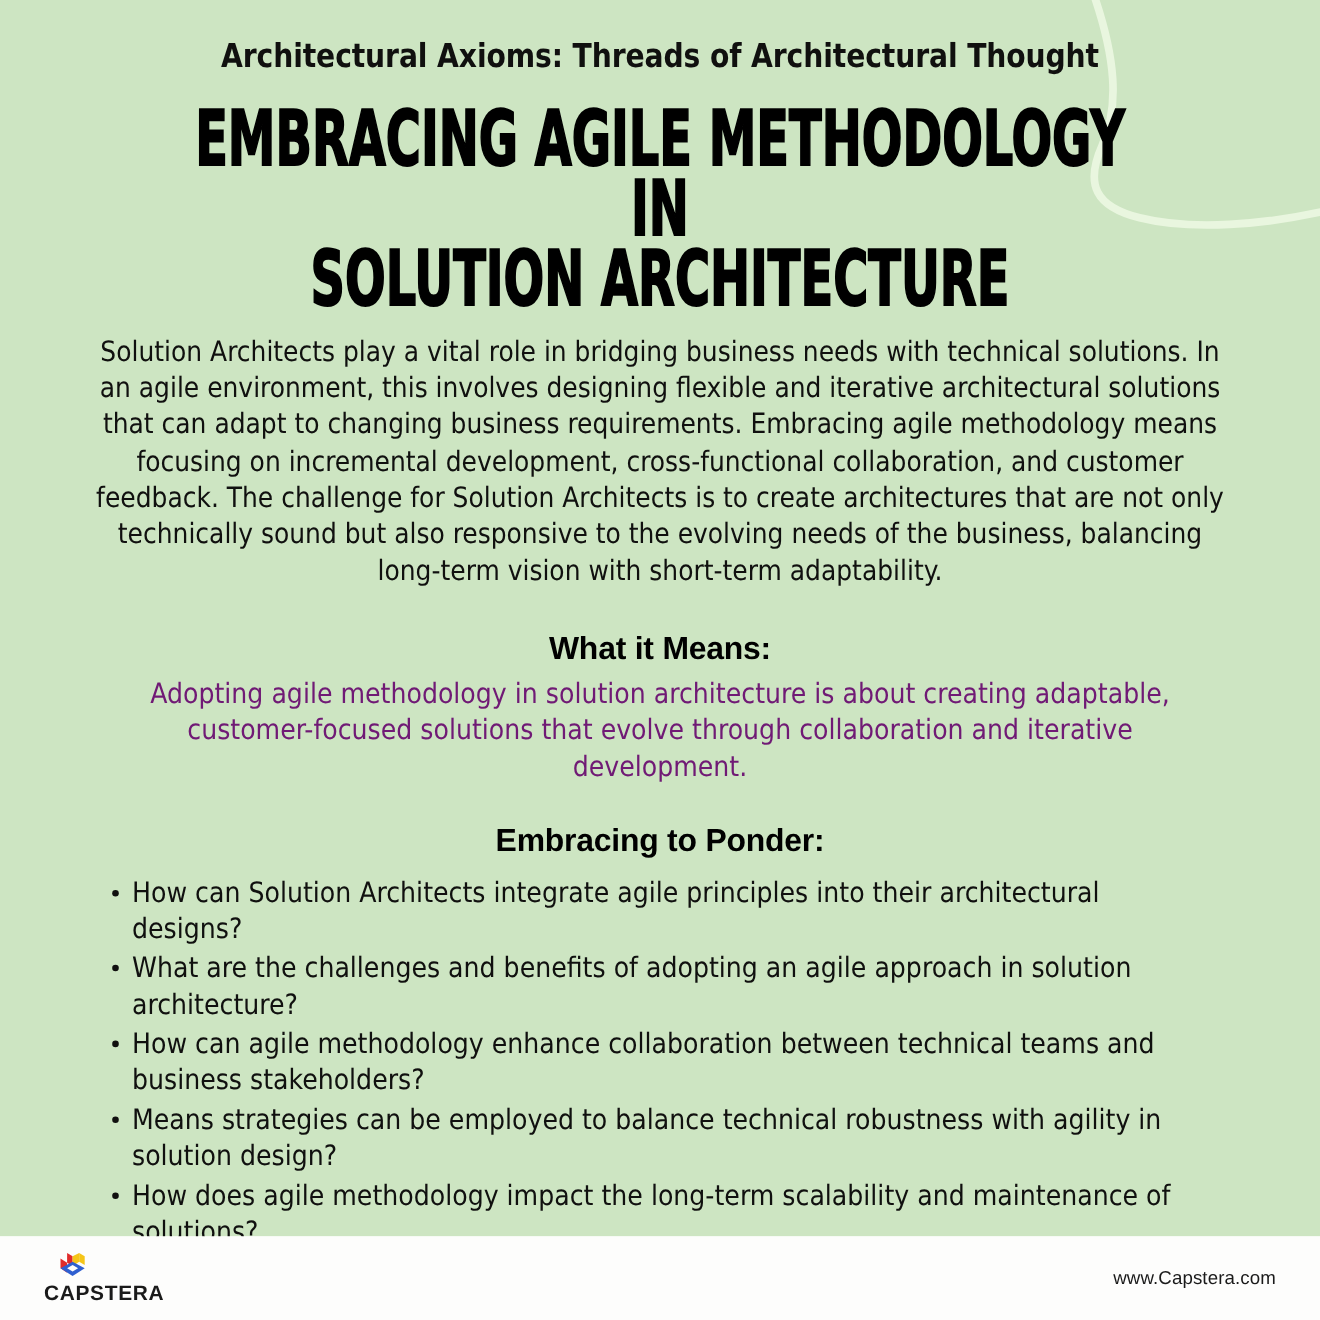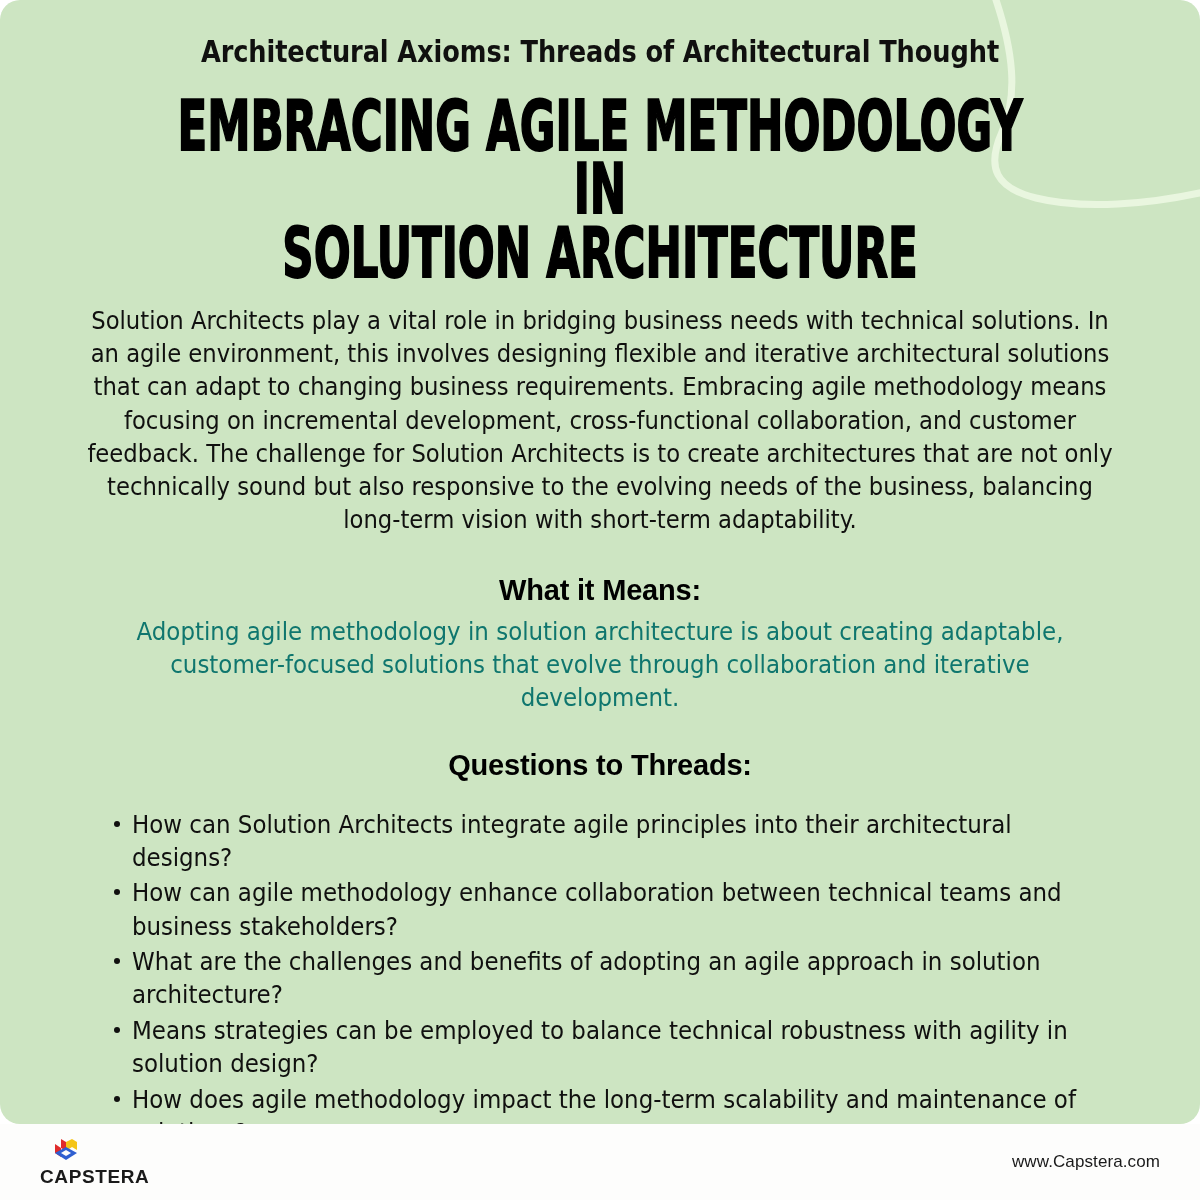--- a/index.html
+++ b/index.html
@@ -22,21 +22,20 @@
   }
 
   .green-panel {
     position: absolute;
     left: 0;
     top: 0;
     width: 1200px;
     height: 1124px;
     background: #cde5c2;
     overflow: hidden;
-    border-radius: 20px;
   }
 
   .deco-curve {
     position: absolute;
     right: 0;
     top: 0;
     width: 220px;
     height: 260px;
     pointer-events: none;
   }
@@ -104,27 +103,27 @@
   .means-head { padding-top: 38px; text-align: center; }
 
   .means-body {
     margin: 0;
     padding: 0 30px;
     padding-top: 8px;
     text-align: center;
     font-family: "Liberation Sans Narrow", "DejaVu Sans Condensed", "Liberation Sans", sans-serif;
     font-size: 25.5px;
     line-height: 1.3;
-    color: #0f766e;
+    color: #701a75;
   }
 
   .ponder-head { padding-top: 34px; }
 
   .q-list {
-    margin: 16px;
+    margin: 4px;
     padding: 0;
     padding-top: 10px;
     list-style: none;
   }
 
   .q-item {
     position: relative;
     margin: 0 0 2px 0;
     padding-left: 58px;
     padding-right: 40px;
@@ -204,34 +203,34 @@
       <h1 class="headline">
         <span>Embracing Agile Methodology in</span><br>
         <span>Solution Architecture</span>
       </h1>
 
       <p class="lede">Solution Architects play a vital role in bridging business needs with technical solutions. In an agile environment, this involves designing flexible and iterative architectural solutions that can adapt to changing business requirements. Embracing agile methodology means focusing on incremental development, cross-functional collaboration, and customer feedback. The challenge for Solution Architects is to create architectures that are not only technically sound but also responsive to the evolving needs of the business, balancing long-term vision with short-term adaptability.</p>
 
       <h2 class="section-head means-head">What it Means:</h2>
       <p class="means-body">Adopting agile methodology in solution architecture is about creating adaptable, customer-focused solutions that evolve through collaboration and iterative development.</p>
 
-      <h2 class="section-head ponder-head">Questions to Threads:</h2>
+      <h2 class="section-head ponder-head">Embracing to Ponder:</h2>
 
       <ul class="q-list">
         <li class="q-item">
           <span class="q-bullet"></span>
           <span>How can Solution Architects integrate agile principles into their architectural designs?</span>
         </li>
         <li class="q-item">
           <span class="q-bullet"></span>
+          <span>What are the challenges and benefits of adopting an agile approach in solution architecture?</span>
+        </li>
+        <li class="q-item">
+          <span class="q-bullet"></span>
           <span>How can agile methodology enhance collaboration between technical teams and business stakeholders?</span>
-        </li>
-        <li class="q-item">
-          <span class="q-bullet"></span>
-          <span>What are the challenges and benefits of adopting an agile approach in solution architecture?</span>
         </li>
         <li class="q-item">
           <span class="q-bullet"></span>
           <span>Means strategies can be employed to balance technical robustness with agility in solution design?</span>
         </li>
         <li class="q-item">
           <span class="q-bullet"></span>
           <span>How does agile methodology impact the long-term scalability and maintenance of solutions?</span>
         </li>
       </ul>

